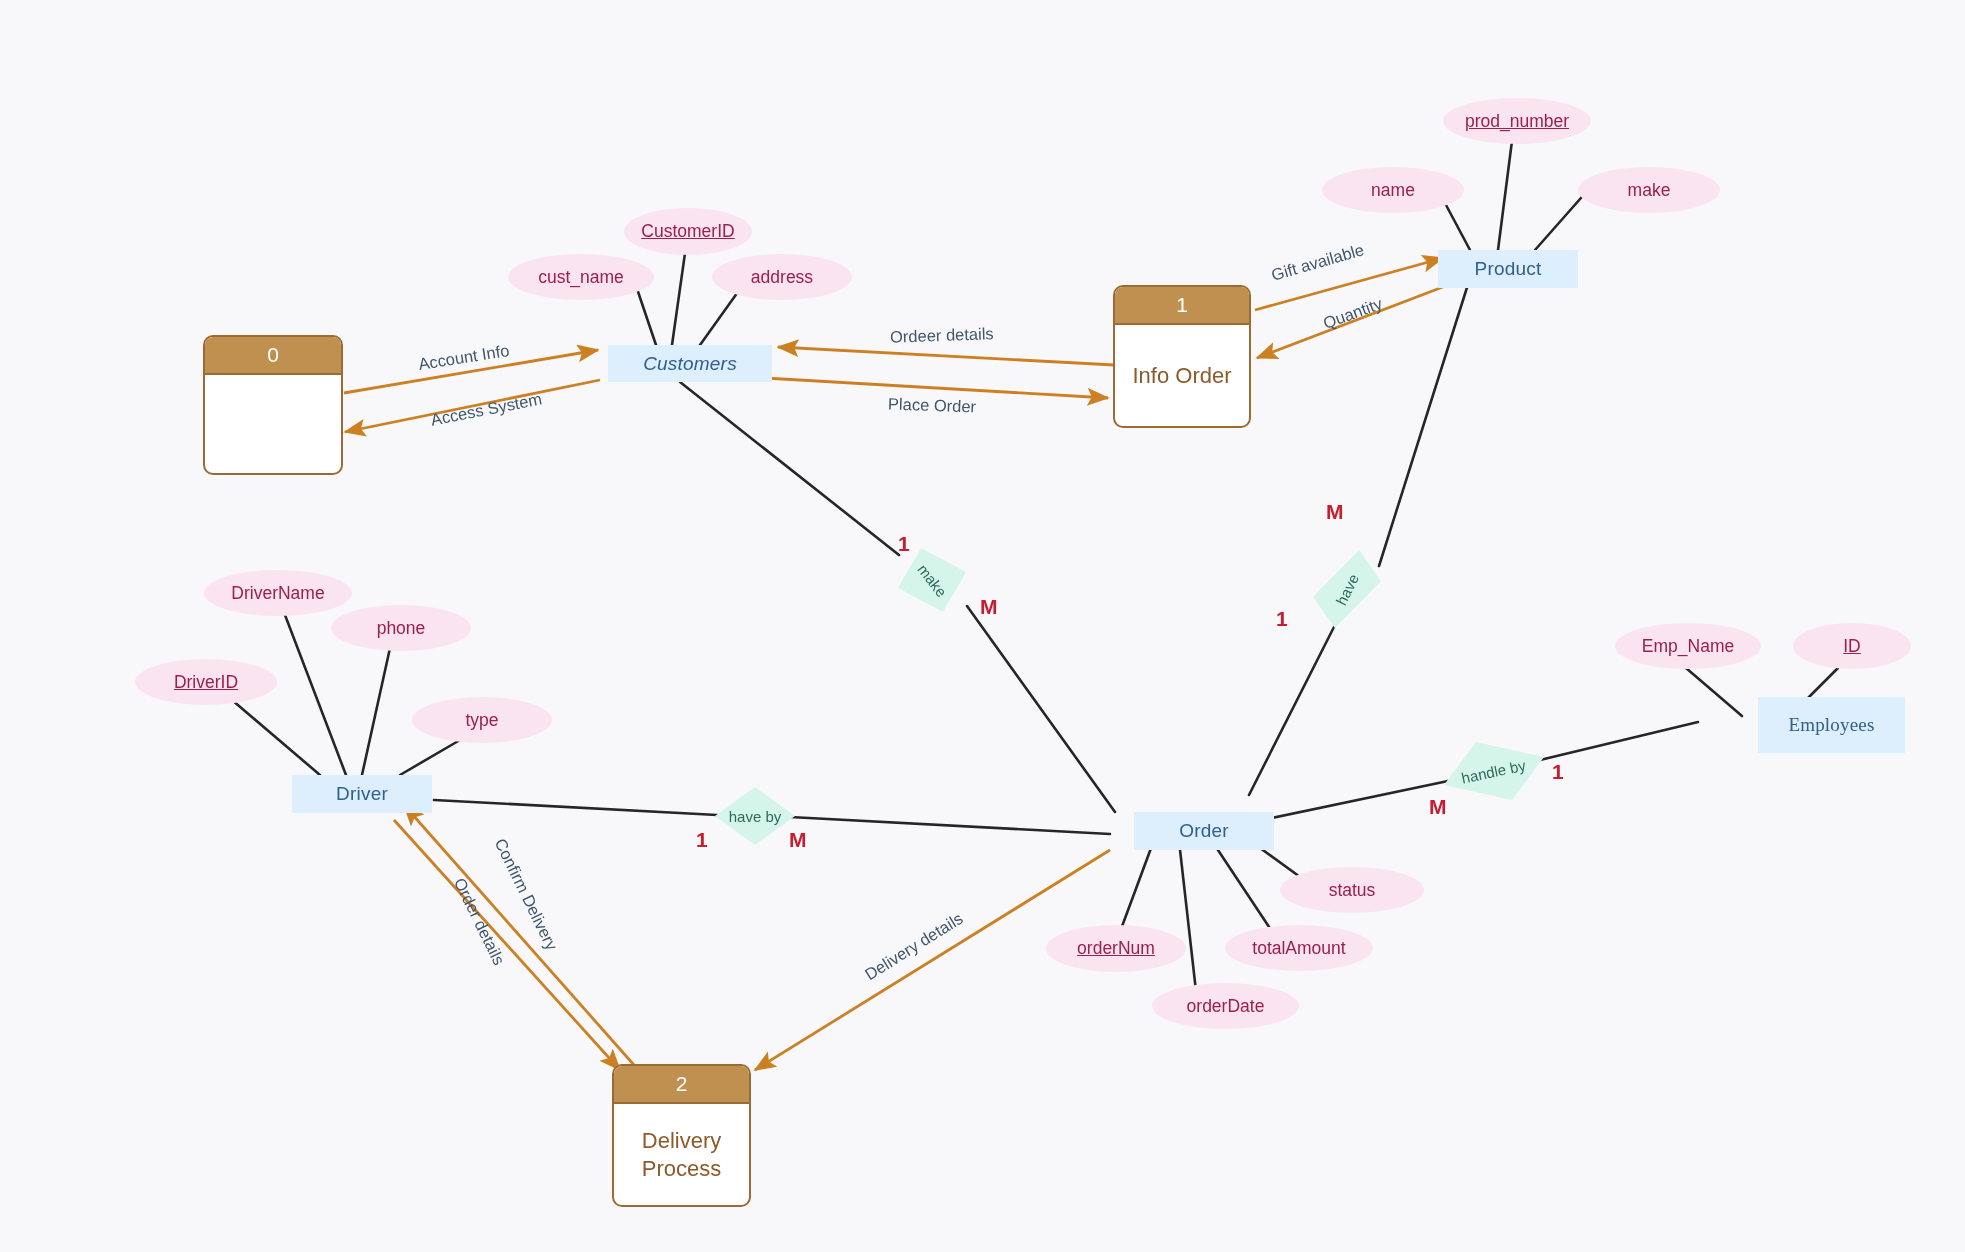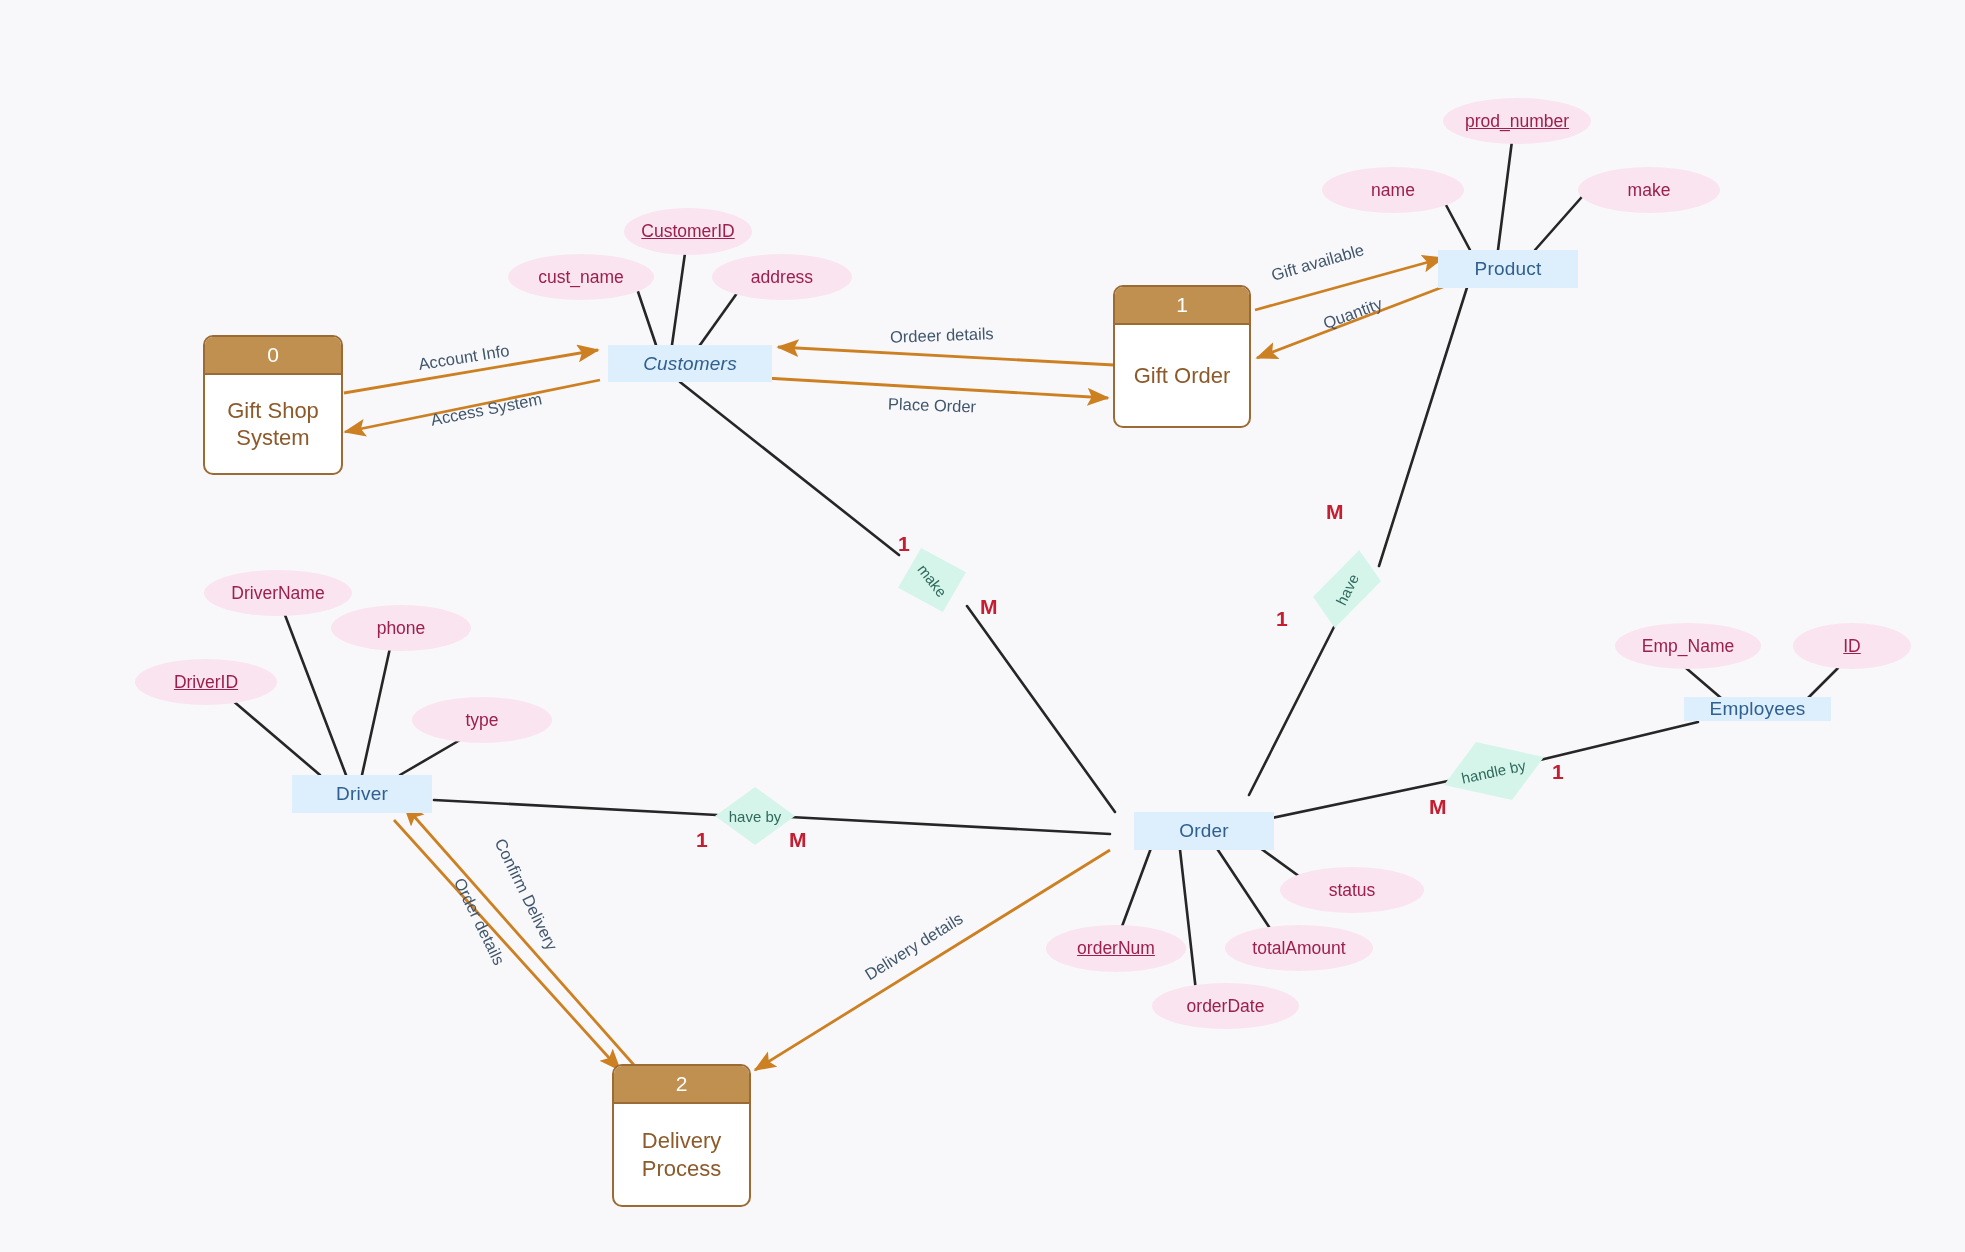--- a/index.html
+++ b/index.html
@@ -178,26 +178,25 @@
 
       <line x1="634" y1="1065" x2="404" y2="805" marker-end="url(#ah)"></line>
       <line x1="394" y1="820" x2="620" y2="1070" marker-end="url(#ah)"></line>
 
       <line x1="1110" y1="850" x2="755" y2="1070" marker-end="url(#ah)"></line>
     </g>
   </svg>
 
   <div class="process" style="left:203px; top:335px; width:140px; height:140px;">
     <div class="pnum">0</div>
-    <div class="pbody">Gift Shop System</div>
   </div>
 
   <div class="process" style="left:1113px; top:285px; width:138px; height:143px;">
     <div class="pnum">1</div>
-    <div class="pbody">Gift Order</div>
+    <div class="pbody">Info Order</div>
   </div>
 
   <div class="process" style="left:612px; top:1064px; width:139px; height:143px;">
     <div class="pnum">2</div>
     <div class="pbody">Delivery Process</div>
   </div>
 
   <div class="entity" style="left:608px; top:345px; width:164px; height:37px;font-style:italic;">
     <span>Customers</span>
   </div>
@@ -207,21 +206,21 @@
   </div>
 
   <div class="entity" style="left:292px; top:775px; width:140px; height:38px;">
     <span>Driver</span>
   </div>
 
   <div class="entity" style="left:1110px; top:812px; width:140px; height:38px;margin-left:24px;">
     <span>Order</span>
   </div>
 
-  <div class="entity" style="left:1684px; top:697px; width:147px; height:24px;">
+  <div class="entity" style="left:1758px; top:697px; width:147px; height:56px;font-family:Liberation Serif, serif;">
     <span>Employees</span>
   </div>
 
   <div class="attr key" style="left:624px; top:208px; width:128px; height:47px;">
     <span>CustomerID</span>
   </div>
   <div class="attr" style="left:508px; top:254px; width:146px; height:46px;text-align:right;">
     <span>cust_name</span>
   </div>
   <div class="attr" style="left:712px; top:254px; width:140px; height:46px;">

